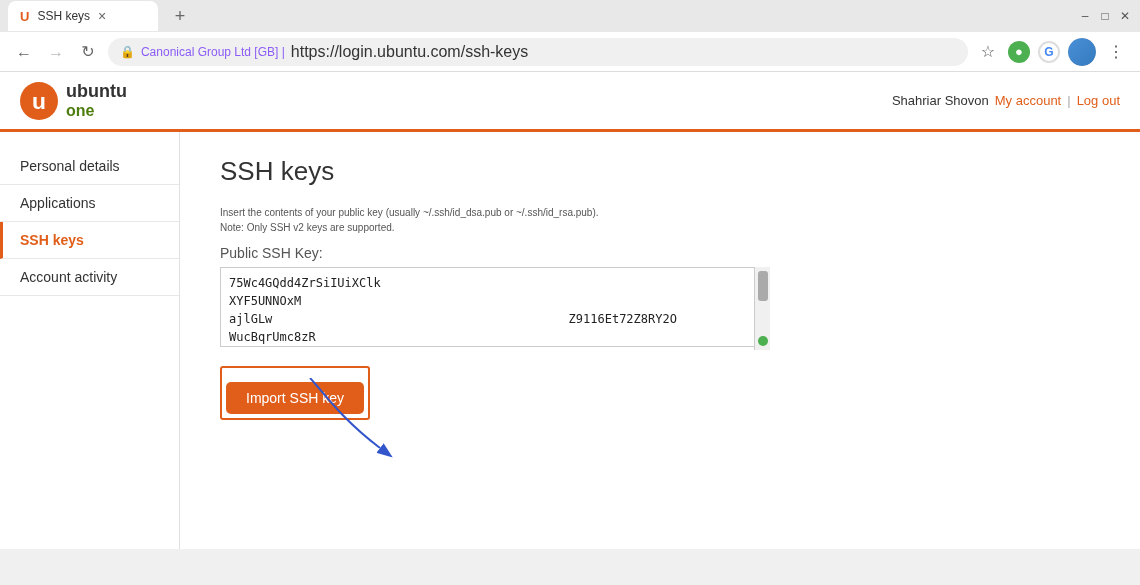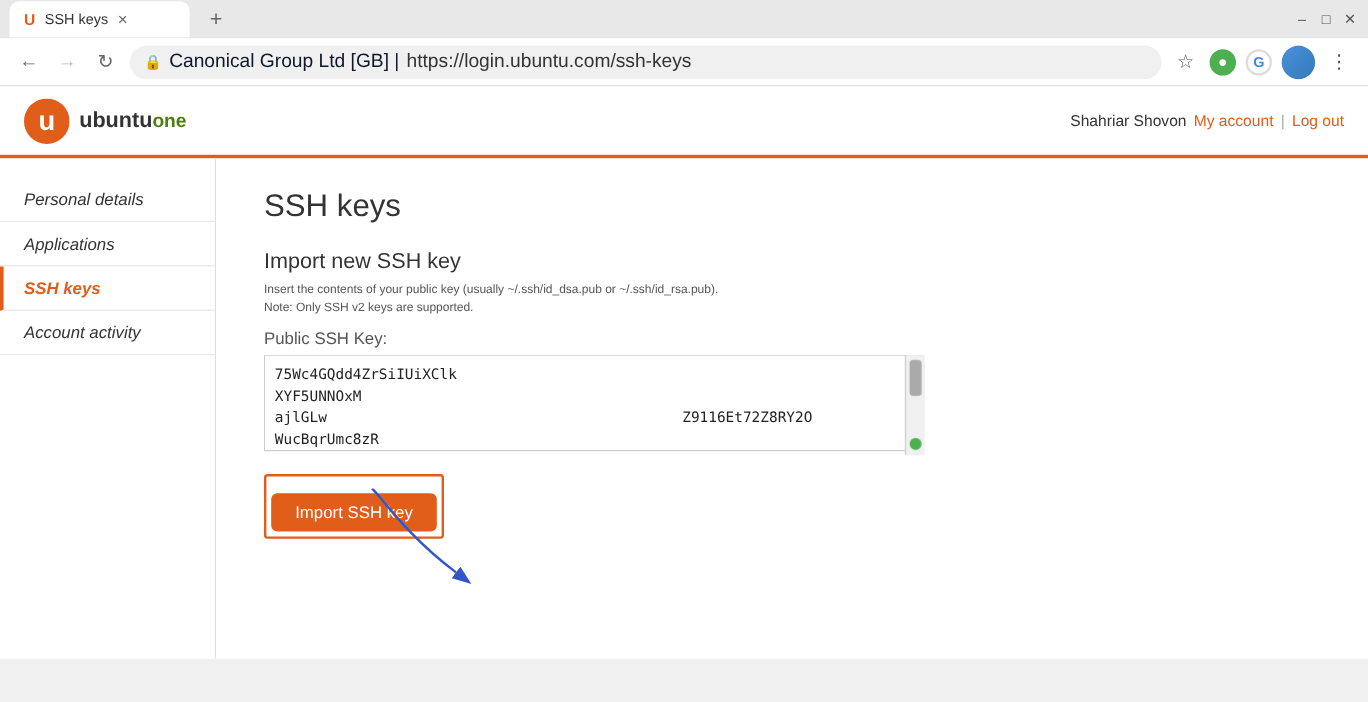--- a/index.html
+++ b/index.html
@@ -22,30 +22,30 @@
     .toolbar-right { display: flex; gap: 8px; align-items: center; }
     .toolbar-icon { width: 24px; height: 24px; display: flex; align-items: center; justify-content: center; cursor: pointer; font-size: 16px; color: #555; }
     .profile-circle { width: 28px; height: 28px; border-radius: 50%; overflow: hidden; background: #ccc; cursor: pointer; }
     .profile-img { width: 100%; height: 100%; background: linear-gradient(135deg, #4a90d9, #357abd); border-radius: 50%; }
 
     
     .page-content { background: white; width: 1140px; height: calc(585px - 108px); overflow-y: auto; }
     .ubuntu-header { background: white; border-bottom: 3px solid #e05e1a; padding: 0 20px; height: 60px; display: flex; align-items: center; justify-content: space-between; }
     .ubuntu-logo { display: flex; align-items: center; gap: 8px; }
     .ubuntu-u { width: 38px; height: 38px; }
-    .ubuntu-text { display: flex; flex-direction: row; line-height: 1.1; align-items: flex-end; }
+    .ubuntu-text { display: flex; flex-direction: column; line-height: 1.1; }
     .ubuntu-word { font-size: 18px; font-weight: bold; color: #333; }
     .one-word { font-size: 16px; font-weight: bold; color: #4d7c0f; }
     .header-right { display: flex; align-items: center; gap: 6px; font-size: 13px; color: #333; }
     .my-account-link { color: #e05e1a; text-decoration: none; cursor: pointer; }
     .pipe { color: #aaa; }
     .logout-link { color: #e05e1a; text-decoration: none; cursor: pointer; }
 
     .main-layout { display: flex; min-height: calc(585px - 168px); }
-    .sidebar { width: 180px; padding: 16px 0; background: white; border-right: 1px solid #e0e0e0; flex-shrink: 0; font-style: italic; }
+    .sidebar { width: 180px; padding: 16px 0; background: white; border-right: 1px solid #e0e0e0; flex-shrink: 0; }
     .sidebar-item { padding: 10px 20px; font-size: 14px; color: #333; cursor: pointer; border-bottom: 1px solid #e8e8e8; }
     .sidebar-item.active { color: #e05e1a; font-weight: bold; border-left: 3px solid #e05e1a; padding-left: 17px; }
     .content-area { flex: 1; padding: 24px 40px; background: white; }
     .page-title { font-size: 26px; font-weight: 300; color: #333; margin-bottom: 20px; }
     .section-title { font-size: 18px; font-weight: normal; color: #333; margin-bottom: 8px; }
     .section-desc { font-size: 10px; color: #555; margin-bottom: 4px; }
     .section-note { font-size: 10px; color: #555; margin-bottom: 12px; }
     .field-label { font-size: 14px; color: #555; margin-bottom: 6px; }
     .ssh-textarea-wrapper { position: relative; width: 550px; }
     .ssh-textarea { width: 100%; height: 80px; border: 1px solid #ccc; font-family: monospace; font-size: 12px; padding: 6px 8px; resize: none; color: #222; background: white; outline: none; line-height: 1.5; }
@@ -73,21 +73,21 @@
       <button class="win-btn">✕</button>
     </div>
   </div>
 
   <div class="address-bar">
     <div class="nav-btn">←</div>
     <div class="nav-btn disabled">→</div>
     <div class="nav-btn">↻</div>
     <div class="url-bar">
       <span class="lock-icon">🔒</span>
-      <span style="font-size:16px; color:#0f172a;">Canonical Group Ltd [GB]  |  </span>
+      <span style="font-size:12px; color:#8b5cf6;">Canonical Group Ltd [GB]  |  </span>
       <span class="url-text">https://login.ubuntu.com/ssh-keys</span>
     </div>
     <div class="toolbar-right">
       <div class="toolbar-icon">☆</div>
       <div class="ext-icon-green" style="cursor:pointer;">●</div>
       <div class="ext-icon-g">G</div>
       <div class="profile-circle">
         <div class="profile-img"></div>
       </div>
       <div class="toolbar-icon">⋮</div>
@@ -122,21 +122,20 @@
     <div class="sidebar">
       <div class="sidebar-item">Personal details</div>
       <div class="sidebar-item">Applications</div>
       <div class="sidebar-item active">SSH keys</div>
       <div class="sidebar-item">Account activity</div>
     </div>
 
     <div class="content-area">
       <h1 class="page-title">SSH keys</h1>
 
-      <h2 class="section-title">Import new SSH key</h2>
       <p class="section-desc">Insert the contents of your public key (usually ~/.ssh/id_dsa.pub or ~/.ssh/id_rsa.pub).</p>
       <p class="section-note">Note: Only SSH v2 keys are supported.</p>
 
       <p class="field-label">Public SSH Key:</p>
 
       <div class="ssh-textarea-wrapper">
         <textarea class="ssh-textarea" spellcheck="false" style="padding-right: 20px; background: white; --selection-bg: #5b9bd5;">75Wc4GQdd4ZrSiIUiXClk                                              XYF5UNNOxM
 ajlGLw                                         Z9116Et72Z8RY2O
 WucBqrUmc8zR                                                      72QqwmF
 4o2bl                                ovon@linuxhint</textarea>

